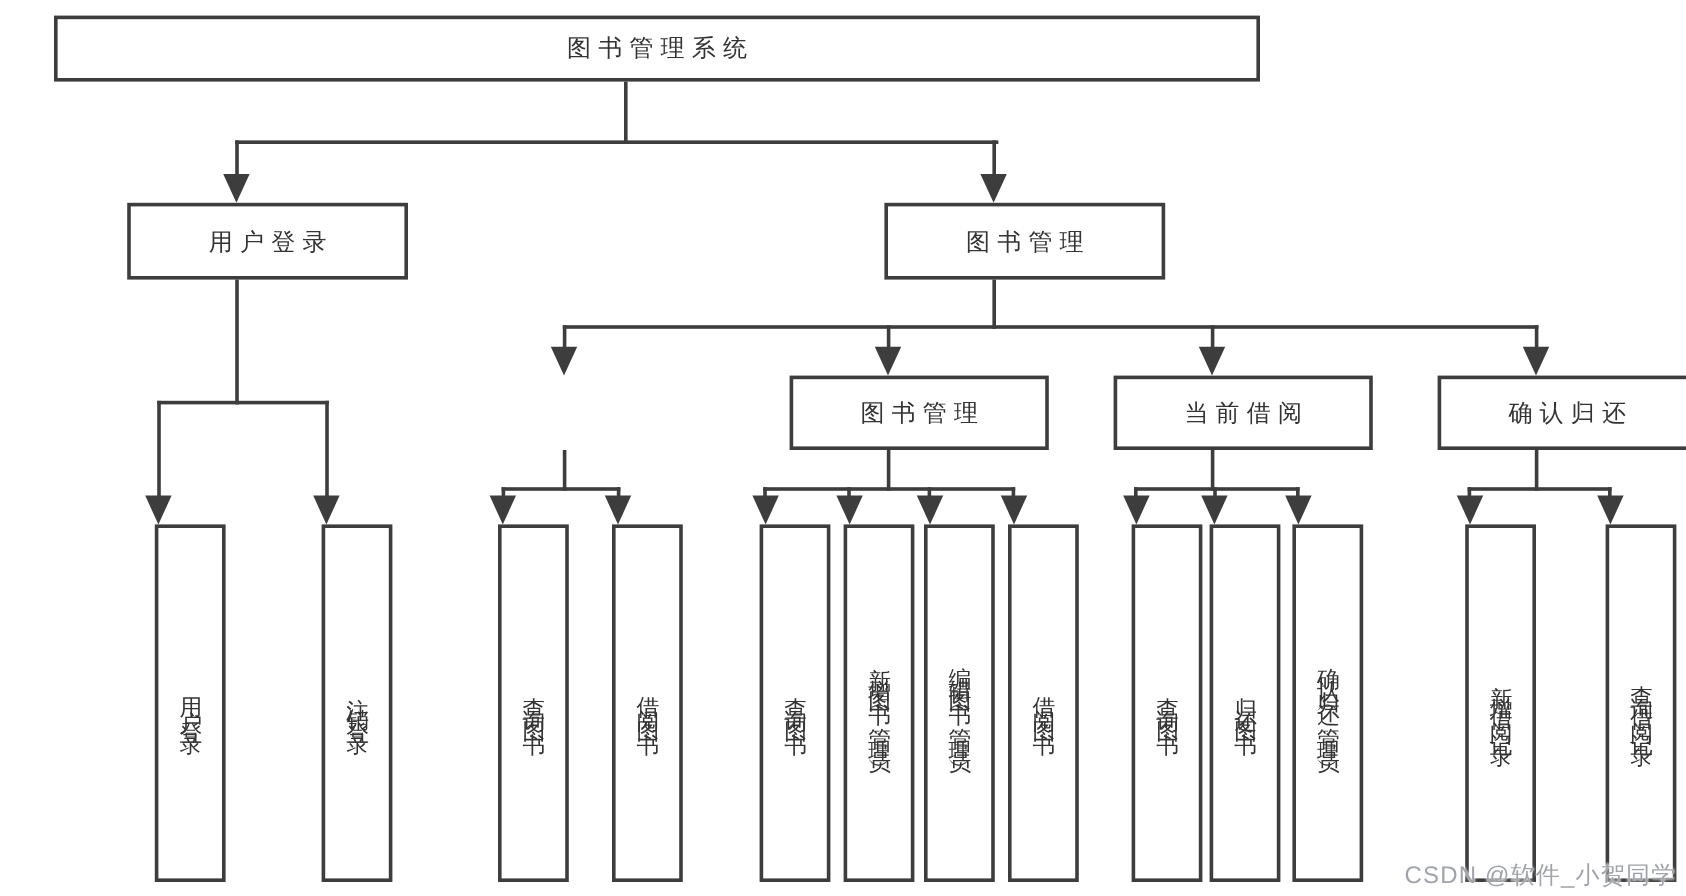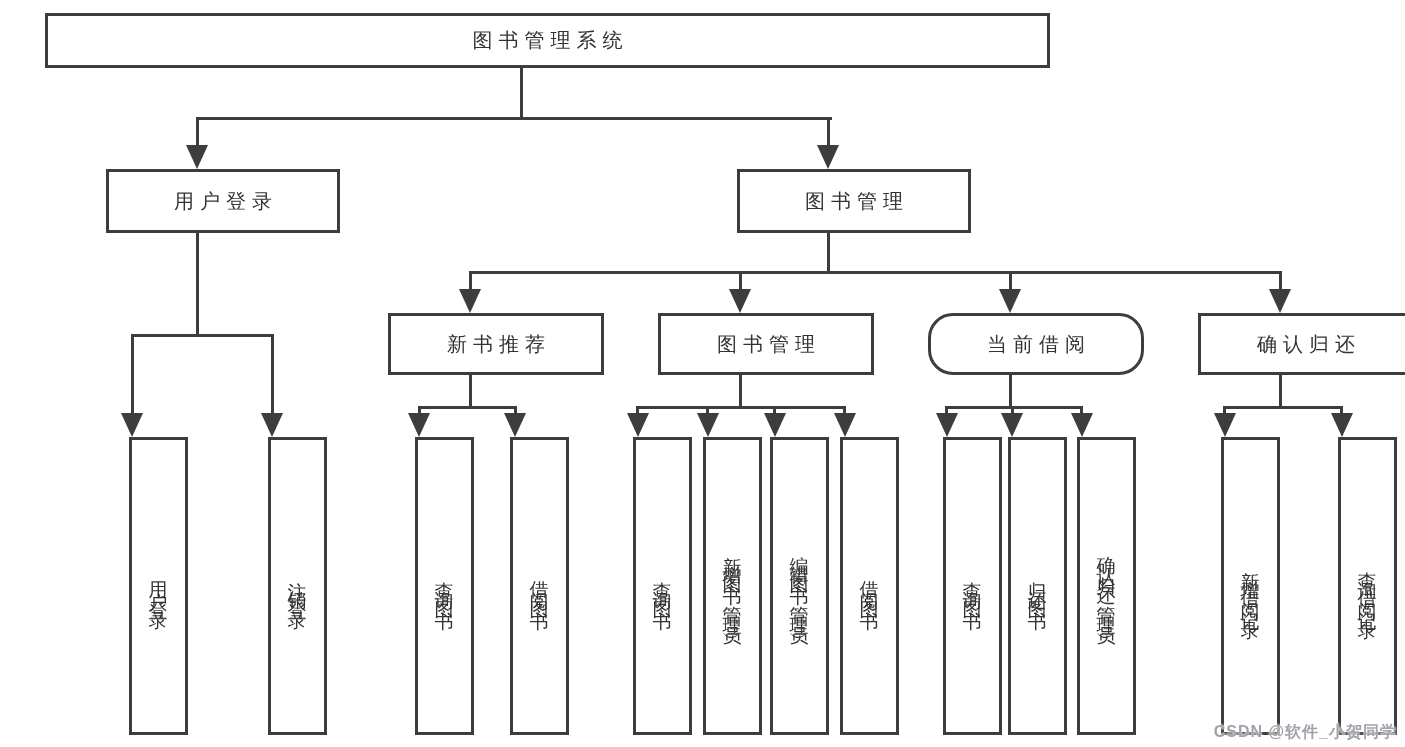--- a/index.html
+++ b/index.html
@@ -43,27 +43,26 @@
     position: absolute;
     width: 0; height: 0;
     border-left: 11px solid transparent;
     border-right: 11px solid transparent;
     border-top: 24px solid var(--line, #3d3d3d);
   }
   .watermark {
     position: absolute;
     right: 8px;
     bottom: 4px;
-    font-size: 16px;
+    font-size: 20px;
     letter-spacing: 1px;
     color: var(--wm, #a6a9ae);
     text-shadow: 0 0 2px #ffffff, 0 0 3px #ffffff;
     z-index: 6;
     white-space: nowrap;
-    font-weight: bold;
   }
 </style>
 </head>
 <body>
 
 <div class="stage">
 
   <div class="node h" style="left:20px; top:13px; width:1005px; height:55px;">
     <span>图书管理系统</span>
   </div>
@@ -93,27 +92,24 @@
   <div class="hl" style="left:469px; top:271px; width:813px;"></div>
   <div class="vl" style="left:469px; top:271px; height:19px;"></div>
   <div class="arw" style="left:459px; top:289px;"></div>
   <div class="vl" style="left:739px; top:271px; height:19px;"></div>
   <div class="arw" style="left:729px; top:289px;"></div>
   <div class="vl" style="left:1009px; top:271px; height:19px;"></div>
   <div class="arw" style="left:999px; top:289px;"></div>
   <div class="vl" style="left:1279px; top:271px; height:19px;"></div>
   <div class="arw" style="left:1269px; top:289px;"></div>
 
-  <div class="node h" style="left:363px; top:313px; width:216px; height:62px;">
-    <span>新书推荐</span>
-  </div>
   <div class="node h" style="left:633px; top:313px; width:216px; height:62px;">
     <span>图书管理</span>
   </div>
-  <div class="node h" style="left:903px; top:313px; width:216px; height:62px;border-radius:25px;">
+  <div class="node h" style="left:903px; top:313px; width:216px; height:62px;">
     <span>当前借阅</span>
   </div>
   <div class="node h" style="left:1173px; top:313px; width:216px; height:62px;">
     <span>确认归还</span>
   </div>
 
   <div class="vl" style="left:469px; top:375px; height:34px;"></div>
   <div class="hl" style="left:418px; top:406px; width:99px;"></div>
   <div class="vl" style="left:418px; top:406px; height:9px;"></div>
   <div class="arw" style="left:408px; top:413px;"></div>

